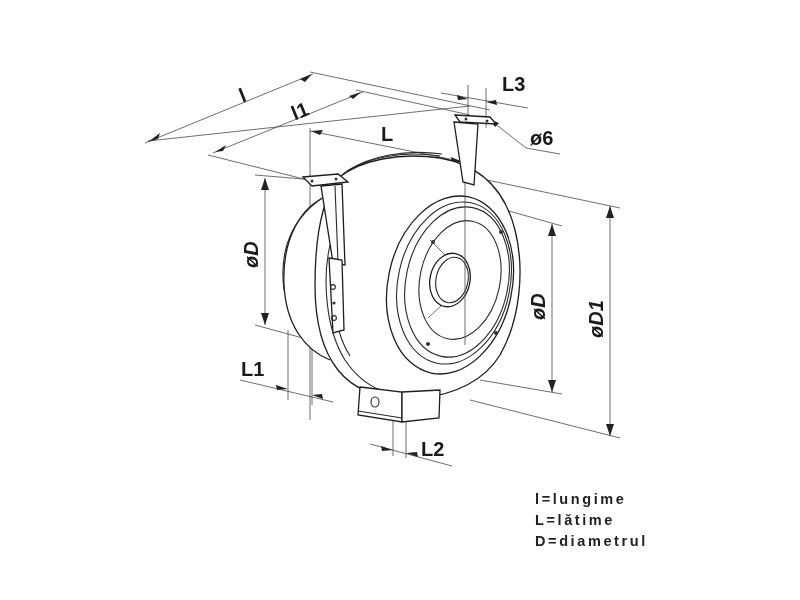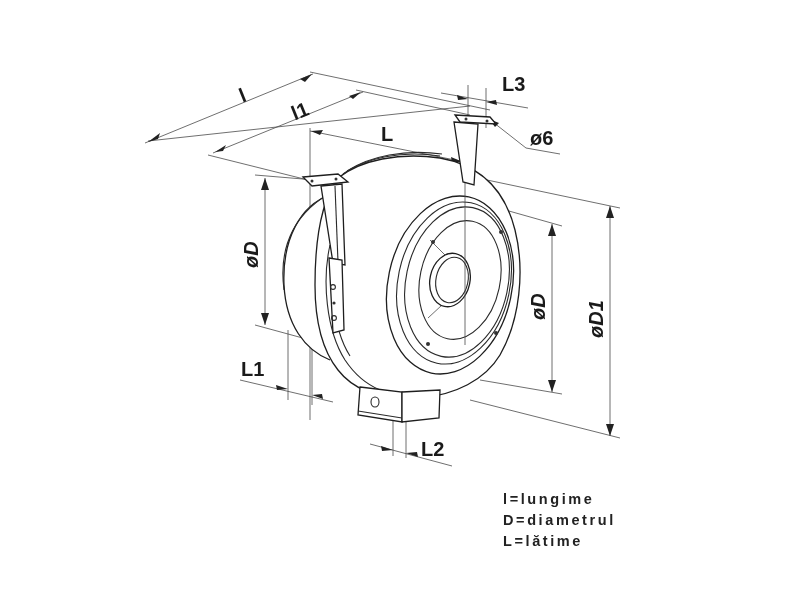--- a/index.html
+++ b/index.html
@@ -8,21 +8,21 @@
     #drawing { position: absolute; left: 0; top: 0; width: 800px; height: 600px; }
     .ln { fill: none; stroke: #2a2a2a; stroke-width: 1.1; }
     .thin { fill: none; stroke: #4a4a4a; stroke-width: 0.8; }
     .fillw { fill: #ffffff; stroke: #1e1e1e; stroke-width: 1.3; }
     .dim { font-family: "Liberation Sans", sans-serif; font-weight: bold;
            font-size: 20px; fill: #1a1a1a; }
     .dim-it { font-style: italic; }
     .legend { position: absolute; left: 503px; top: 489px;
               font-family: "Liberation Sans", sans-serif; font-weight: bold;
               font-size: 14.5px; letter-spacing: 2.6px; color: #222; line-height: 21px; }
-    .legend div { white-space: nowrap; }
+    .legend div { white-space: nowrap; margin-left: 32px; }
   </style>
 </head>
 <body>
 
 <svg id="drawing" viewBox="0 0 800 600" xmlns="http://www.w3.org/2000/svg">
 
   <g>
     <line class="thin" x1="148" y1="141" x2="470" y2="106"></line>
     <line class="thin" x1="310" y1="72" x2="490" y2="110"></line>
     <line class="thin" x1="145" y1="143" x2="313" y2="74"></line>
@@ -166,15 +166,15 @@
   <g>
     <path class="fillw" d="M360,387 L402,392 L402,422 L358,415 Z"></path>
     <path class="fillw" d="M402,392 L440,390 L439,418 L402,422 Z"></path>
     <ellipse class="ln" cx="375" cy="402" rx="4" ry="5"></ellipse>
     <line class="ln" x1="358" y1="411" x2="402" y2="418"></line>
   </g>
 </svg>
 
 <div class="legend">
   <div>l=lungime</div>
+  <div>L=lătime</div>
   <div>D=diametrul</div>
-  <div>L=lătime</div>
 </div>
 
 </body></html>

